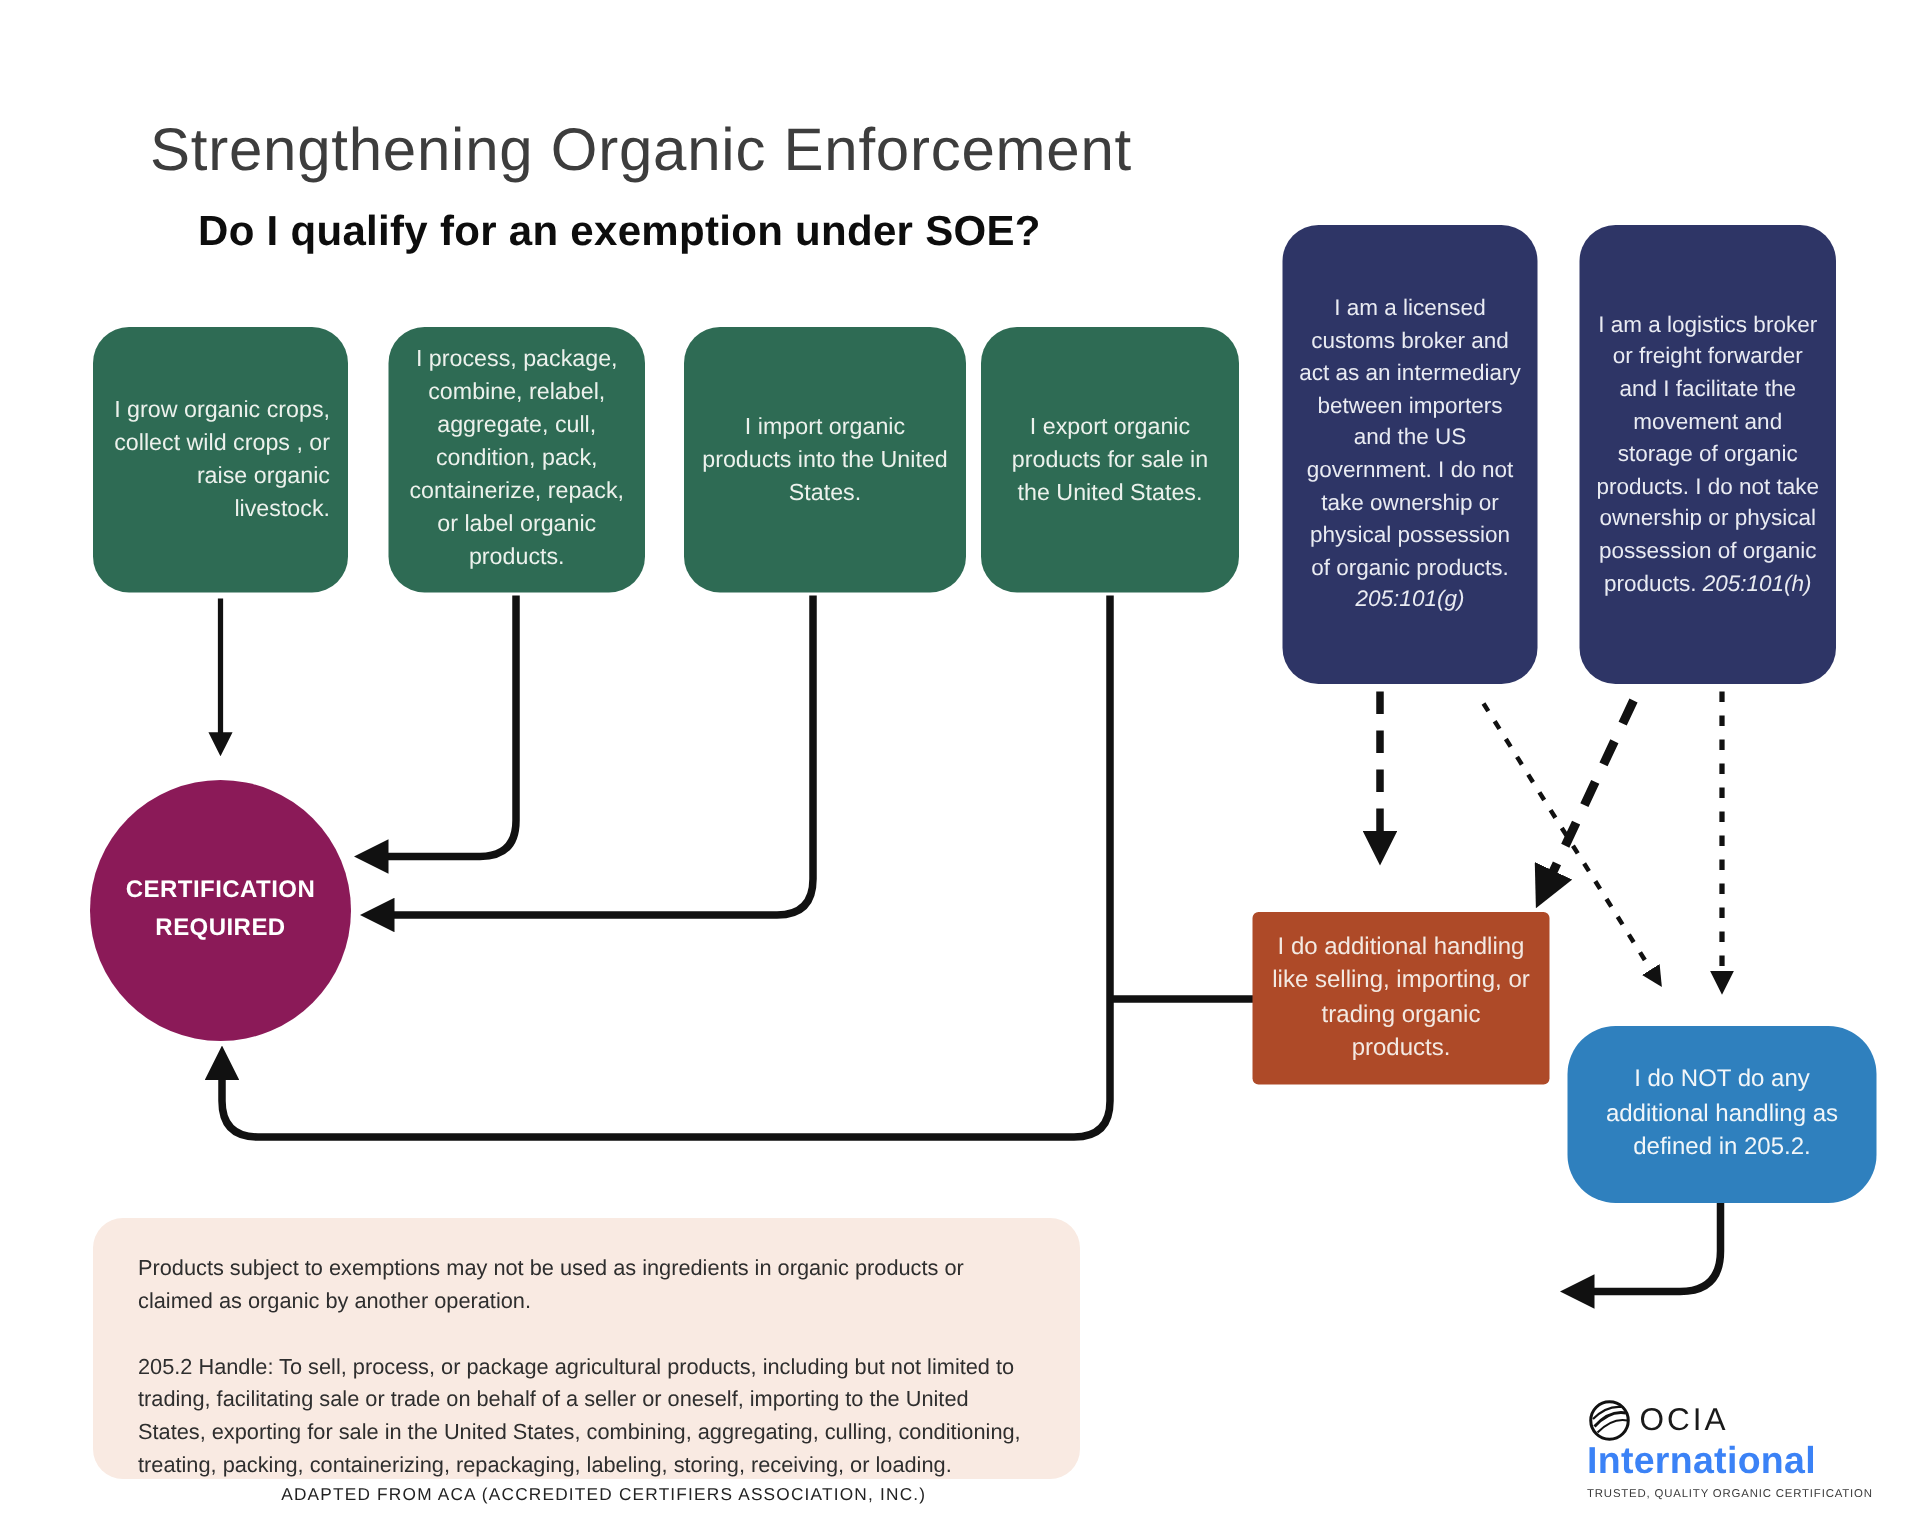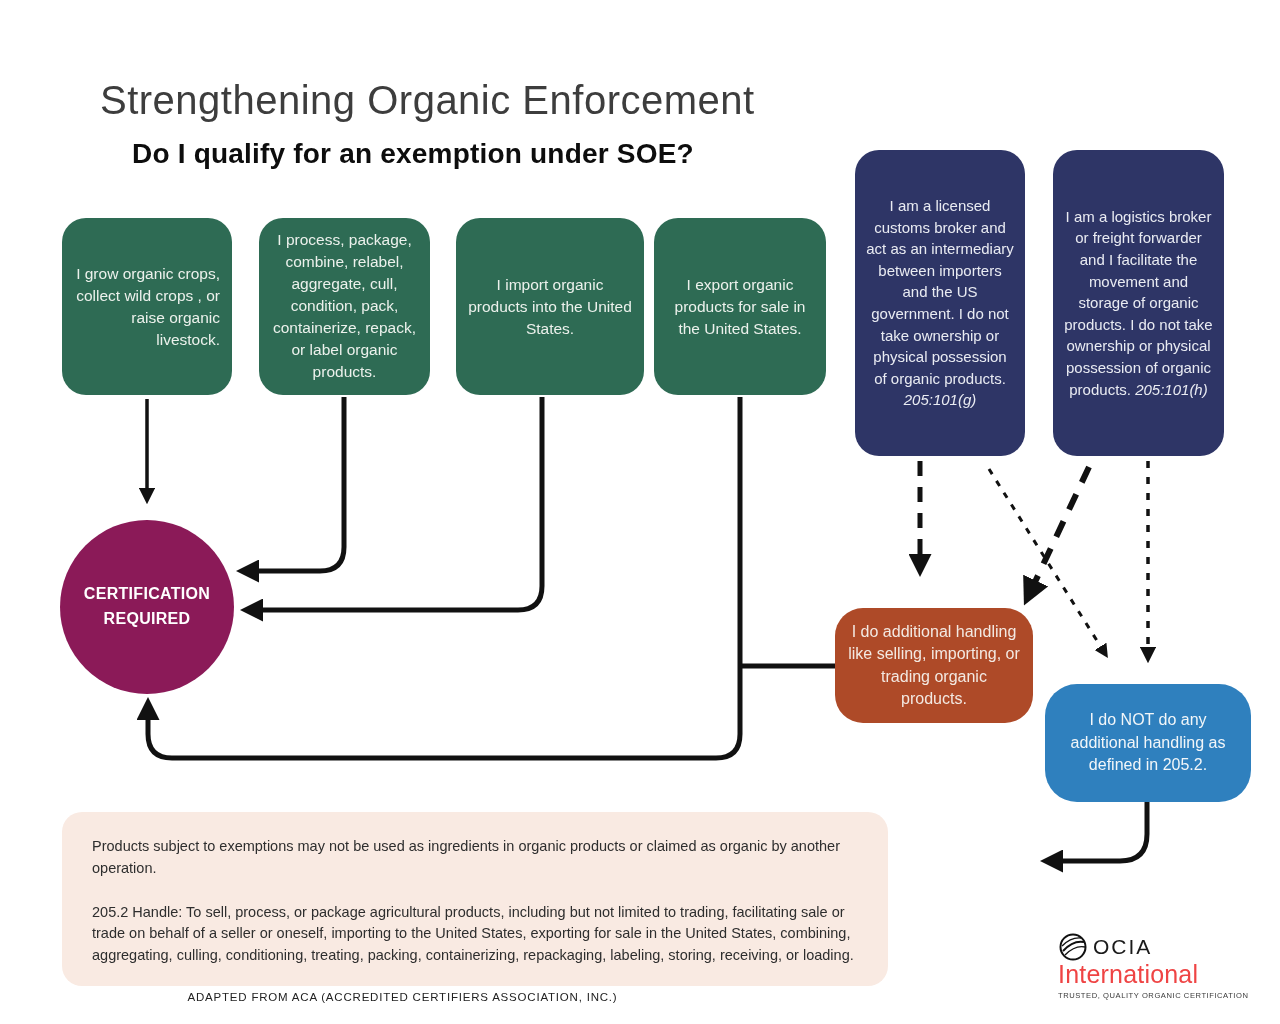--- a/index.html
+++ b/index.html
@@ -32,48 +32,48 @@
   .navy{
     background:var(--navy);border-radius:24px;color:#E9EBF2;
     font-size:15px;line-height:1.44;padding:12px 10px;flex-direction:column;
   }
   .navy .cite{font-style:italic;display:inline;}
   .circle-cert{
     background:var(--maroon);border-radius:50%;font-weight:bold;font-size:16px;
     letter-spacing:0.3px;line-height:1.55;padding:18px;color:#FFFFFF;
   }
   .orange{
-    background:var(--orange);border-radius:28px;font-size:16px;line-height:1.4;
+    background:var(--orange);border-radius:4px;font-size:16px;line-height:1.4;
     padding:12px;color:#F3E9E2;
   }
   .blue{
     background:var(--blue);border-radius:32px;font-size:16px;line-height:1.4;
     padding:14px;color:#F2F6F9;
   }
   .gold-circle{
     background:var(--gold);border-radius:50%;font-size:16px;line-height:1.5;
     padding:20px;color:#FDFBF6;
   }
   .notes{
-    position:absolute;left:62px;top:812px;width:826px;height:174px;z-index:2;
+    position:absolute;left:62px;top:812px;width:658px;height:174px;z-index:2;
     background:var(--cream);border-radius:20px;padding:24px 30px;
     color:#2E2E2E;font-size:14.5px;line-height:1.5;text-align:left;
   }
   .notes p + p{margin-top:22px;}
   .credit{
     position:absolute;left:45px;top:991px;width:715px;text-align:center;z-index:2;
     font-size:11.5px;letter-spacing:0.8px;color:#222;
   }
   .logo{
     position:absolute;left:1058px;top:932px;z-index:2;color:#111;
     display:flex;flex-direction:column;align-items:flex-start;
   }
   .logo-row{display:flex;align-items:center;gap:5px;}
   .logo-acronym{font-size:21px;font-weight:300;letter-spacing:2px;color:#1A1A1A;}
-  .logo-name{font-size:25px;font-weight:400;letter-spacing:0.2px;margin-top:-2px;color:#ef4444;}
+  .logo-name{font-size:25px;font-weight:700;letter-spacing:0.2px;margin-top:-2px;color:#3b82f6;}
   .logo-tagline{font-size:7.6px;letter-spacing:0.55px;color:#3A3A3A;margin-top:2px;white-space:nowrap;}
 </style>
 </head>
 <body>
 
 <div class="canvas">
 
   <svg class="arrow-layer" width="1280" height="1024" viewBox="0 0 1280 1024">
     <defs>
       <marker id="ah" markerUnits="strokeWidth" markerWidth="4.6" markerHeight="4.6" refX="3.4" refY="2.3" orient="auto">

